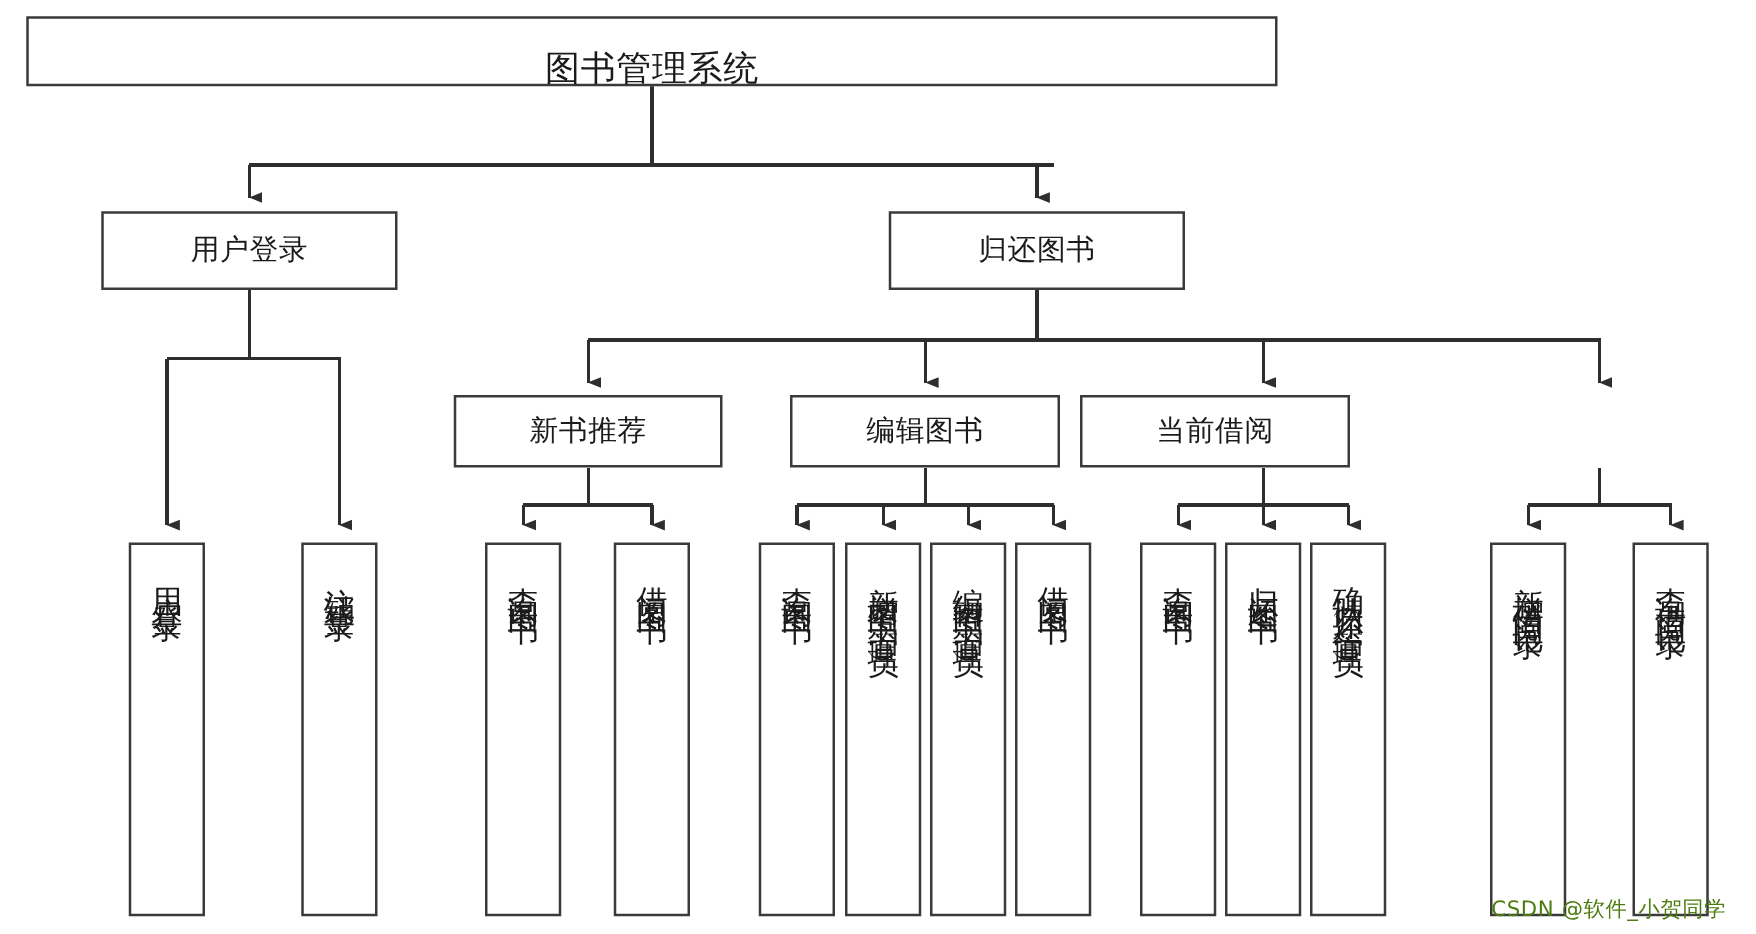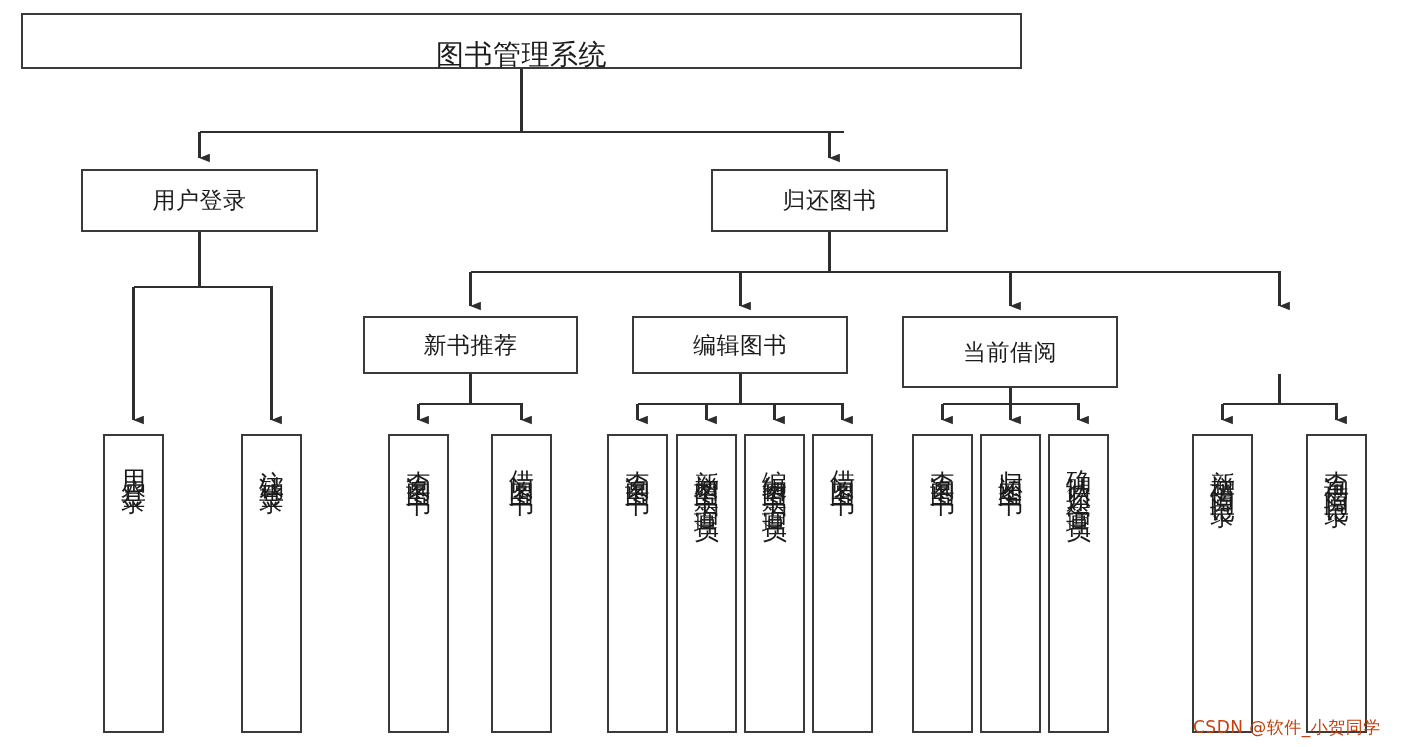--- a/index.html
+++ b/index.html
@@ -61,21 +61,21 @@
     writing-mode: vertical-rl;
     text-orientation: upright;
     font-size: 25px;
     line-height: 1.0;
     letter-spacing: 7px;
     white-space: nowrap;
   }
   .watermark {
     position: absolute;
     font-size: 17px;
-    color: #c2410c;
+    color: #4d7c0f;
     white-space: nowrap;
     z-index: 4;
     letter-spacing: 0.5px;
   }
 </style>
 </head>
 <body>
 
 <div id="diagram-root">
 
@@ -140,21 +140,21 @@
   <div class="node h" style="left:711px; top:169px; width:237px; height:63px;">
     <span class="node-label">归还图书</span>
   </div>
 
   <div class="node h" style="left:363px; top:316px; width:215px; height:58px;">
     <span class="node-label">新书推荐</span>
   </div>
   <div class="node h" style="left:632px; top:316px; width:216px; height:58px;">
     <span class="node-label">编辑图书</span>
   </div>
-  <div class="node h" style="left:902px; top:316px; width:216px; height:72px;">
+  <div class="node h" style="left:864px; top:316px; width:216px; height:58px;">
     <span class="node-label">当前借阅</span>
   </div>
 
   <div class="node v" style="left:103px; top:434px; width:61px; height:299px;">
     <span class="node-label">用户登录</span>
   </div>
   <div class="node v" style="left:241px; top:434px; width:61px; height:299px;">
     <span class="node-label">注销登录</span>
   </div>
 

